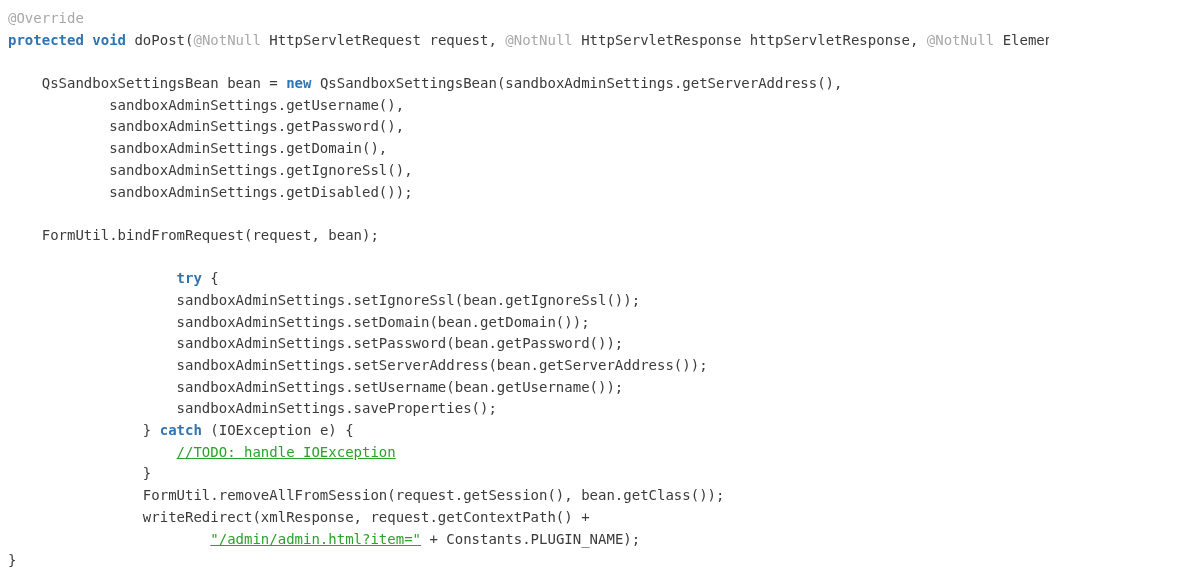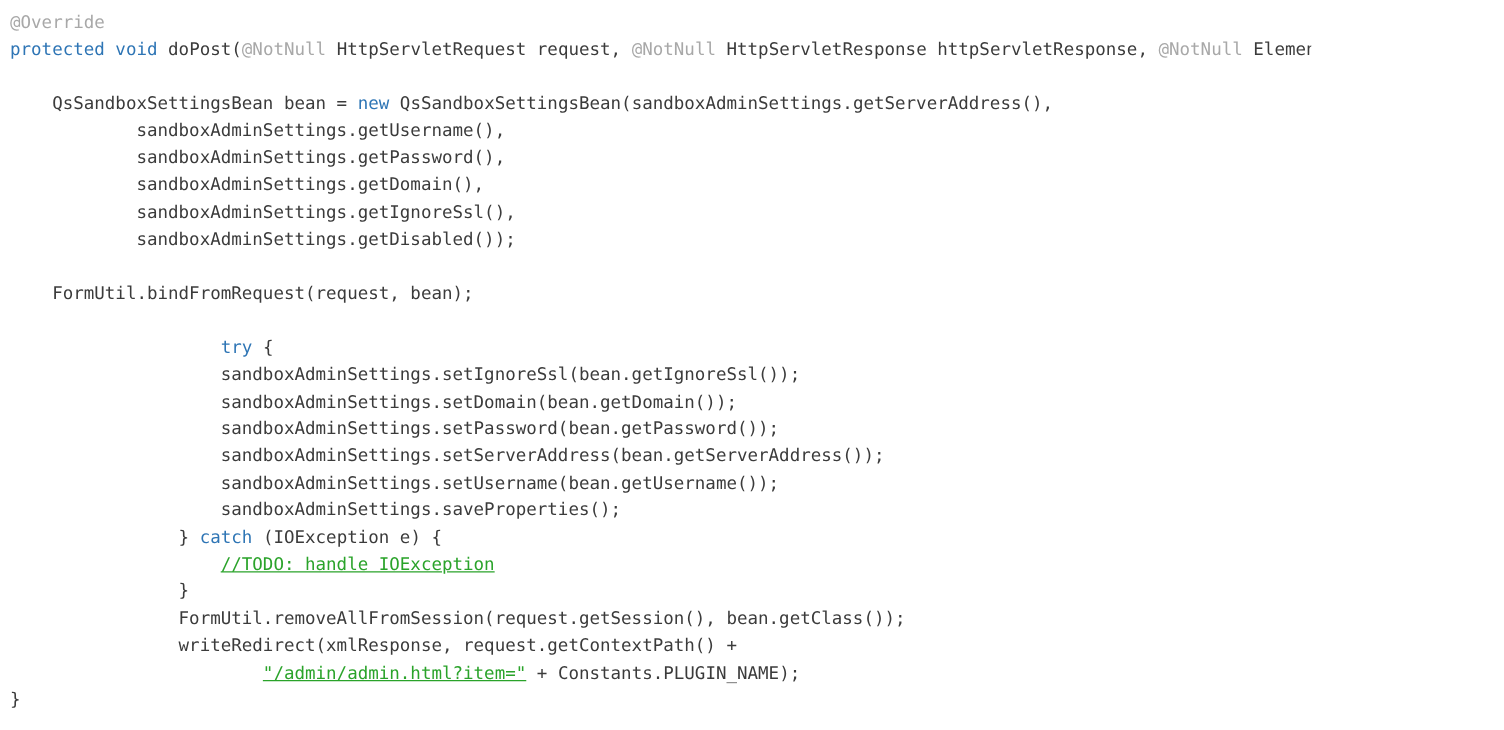--- a/index.html
+++ b/index.html
@@ -20,21 +20,21 @@
     font-family: "DejaVu Sans Mono", monospace;
     font-size: 14px;
     line-height: 21.7px;
     color: var(--default, #3b3b3b);
   }
   .code-line {
     white-space: pre;
     height: 21.7px;
   }
   .tok-default    { color: var(--default, #3b3b3b); }
-  .tok-keyword    { color: var(--keyword, #2e75b5); font-weight: normal; }
+  .tok-keyword    { color: var(--keyword, #2e75b5); font-weight: bold; }
   .tok-annotation { color: var(--annotation, #a8a8a8); }
   .tok-green      { color: var(--green, #2aa32a); text-decoration: underline; }
 </style>
 </head>
 <body>
 
 <div class="code-screenshot">
   <pre class="code-block"><div class="code-line"><span class="tok-annotation">@Override</span></div><div class="code-line"><span class="tok-keyword">protected</span><span class="tok-default"> </span><span class="tok-keyword">void</span><span class="tok-default"> doPost(</span><span class="tok-annotation">@NotNull</span><span class="tok-default"> HttpServletRequest request, </span><span class="tok-annotation">@NotNull</span><span class="tok-default"> HttpServletResponse httpServletResponse, </span><span class="tok-annotation">@NotNull</span><span class="tok-default"> Element xmlResponse) {</span></div><div class="code-line">&nbsp;</div><div class="code-line"><span class="tok-default">    QsSandboxSettingsBean bean = </span><span class="tok-keyword">new</span><span class="tok-default"> QsSandboxSettingsBean(sandboxAdminSettings.getServerAddress(),</span></div><div class="code-line"><span class="tok-default">            sandboxAdminSettings.getUsername(),</span></div><div class="code-line"><span class="tok-default">            sandboxAdminSettings.getPassword(),</span></div><div class="code-line"><span class="tok-default">            sandboxAdminSettings.getDomain(),</span></div><div class="code-line"><span class="tok-default">            sandboxAdminSettings.getIgnoreSsl(),</span></div><div class="code-line"><span class="tok-default">            sandboxAdminSettings.getDisabled());</span></div><div class="code-line">&nbsp;</div><div class="code-line"><span class="tok-default">    FormUtil.bindFromRequest(request, bean);</span></div><div class="code-line">&nbsp;</div><div class="code-line"><span class="tok-default">                    </span><span class="tok-keyword">try</span><span class="tok-default"> {</span></div><div class="code-line"><span class="tok-default">                    sandboxAdminSettings.setIgnoreSsl(bean.getIgnoreSsl());</span></div><div class="code-line"><span class="tok-default">                    sandboxAdminSettings.setDomain(bean.getDomain());</span></div><div class="code-line"><span class="tok-default">                    sandboxAdminSettings.setPassword(bean.getPassword());</span></div><div class="code-line"><span class="tok-default">                    sandboxAdminSettings.setServerAddress(bean.getServerAddress());</span></div><div class="code-line"><span class="tok-default">                    sandboxAdminSettings.setUsername(bean.getUsername());</span></div><div class="code-line"><span class="tok-default">                    sandboxAdminSettings.saveProperties();</span></div><div class="code-line"><span class="tok-default">                } </span><span class="tok-keyword">catch</span><span class="tok-default"> (IOException e) {</span></div><div class="code-line"><span class="tok-default">                    </span><span class="tok-green">//TODO: handle IOException</span></div><div class="code-line"><span class="tok-default">                }</span></div><div class="code-line"><span class="tok-default">                FormUtil.removeAllFromSession(request.getSession(), bean.getClass());</span></div><div class="code-line"><span class="tok-default">                writeRedirect(xmlResponse, request.getContextPath() +</span></div><div class="code-line"><span class="tok-default">                        </span><span class="tok-green">"/admin/admin.html?item="</span><span class="tok-default"> + Constants.PLUGIN_NAME);</span></div><div class="code-line"><span class="tok-default">}</span></div></pre>
 </div>
 

